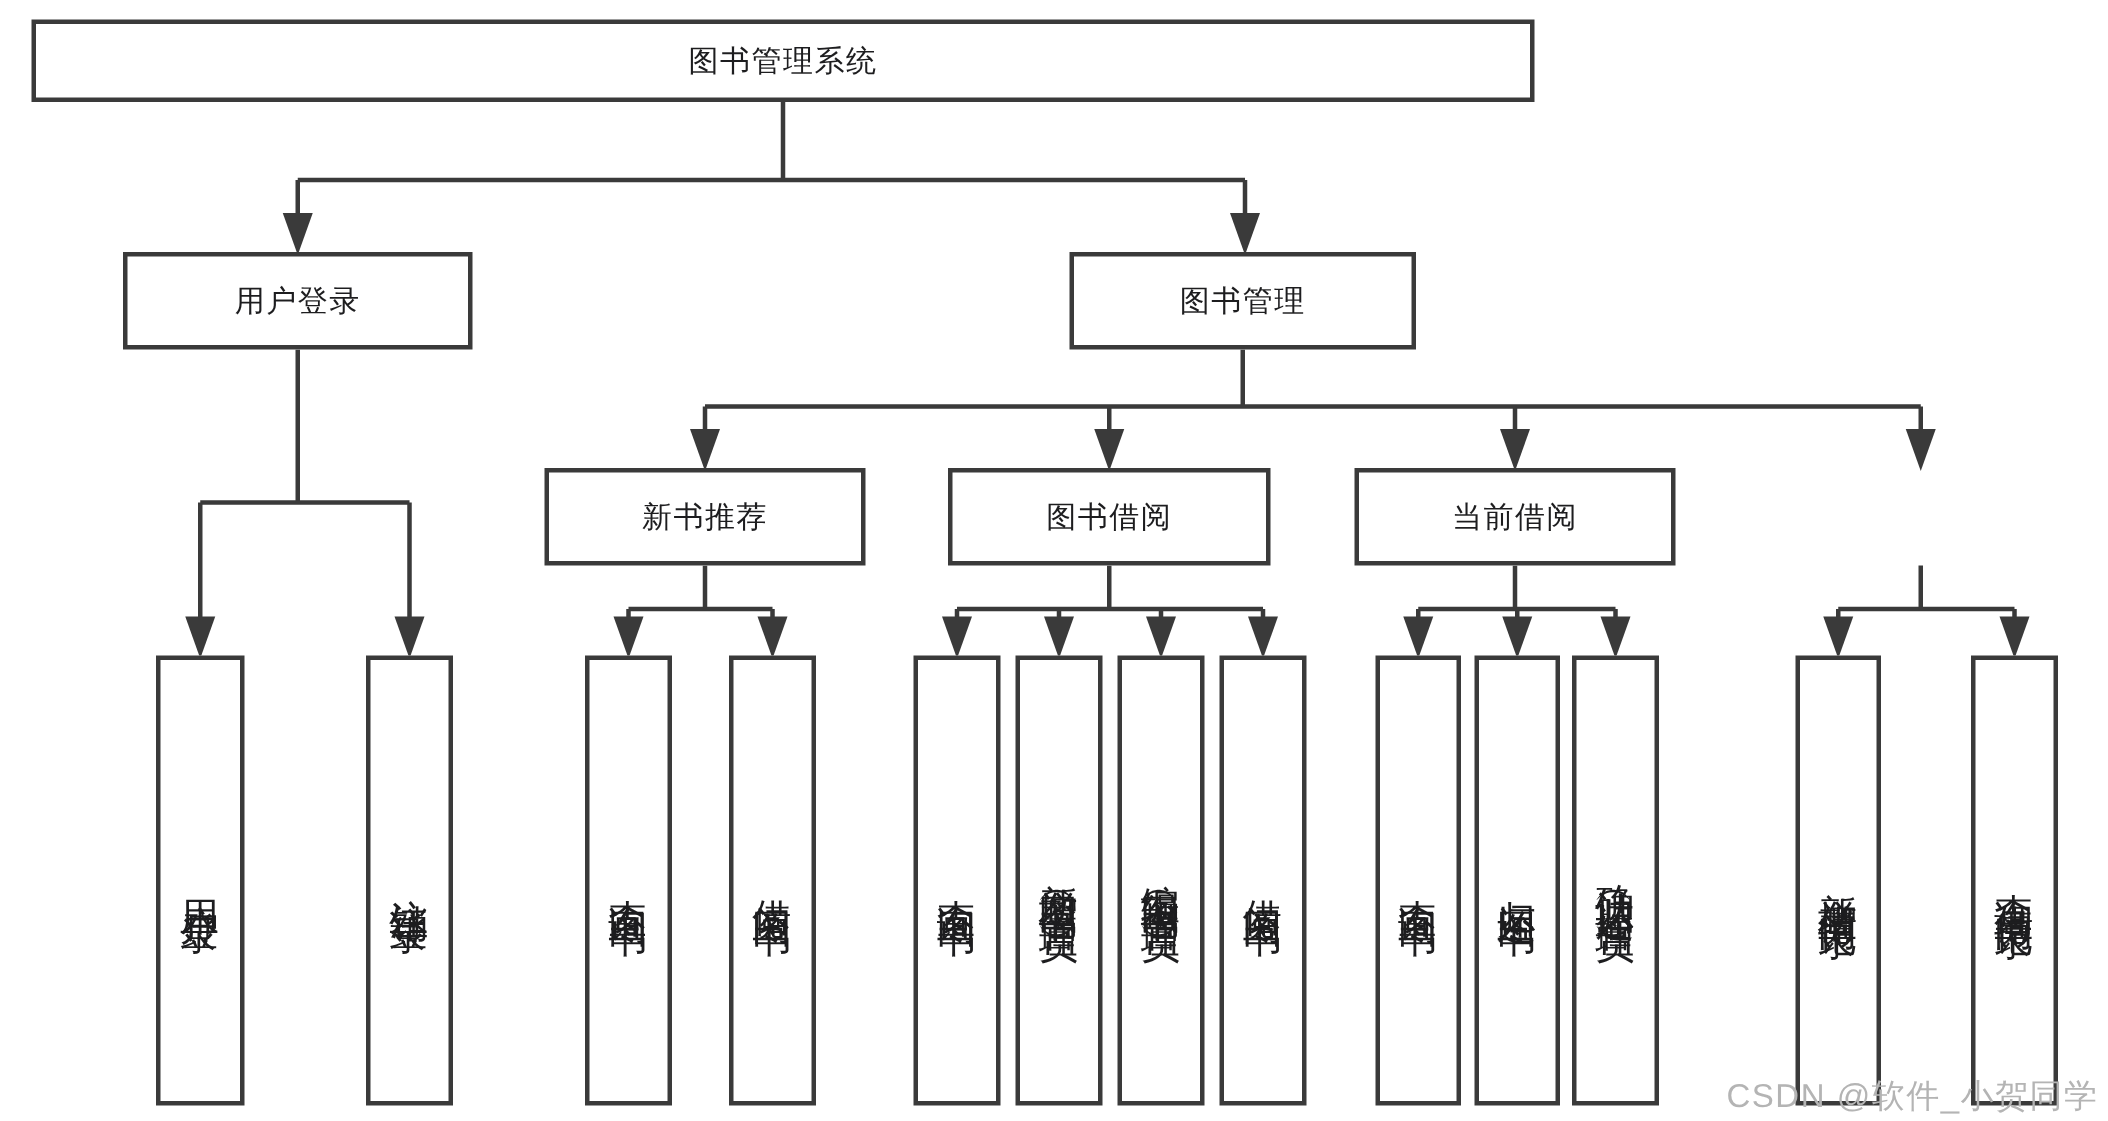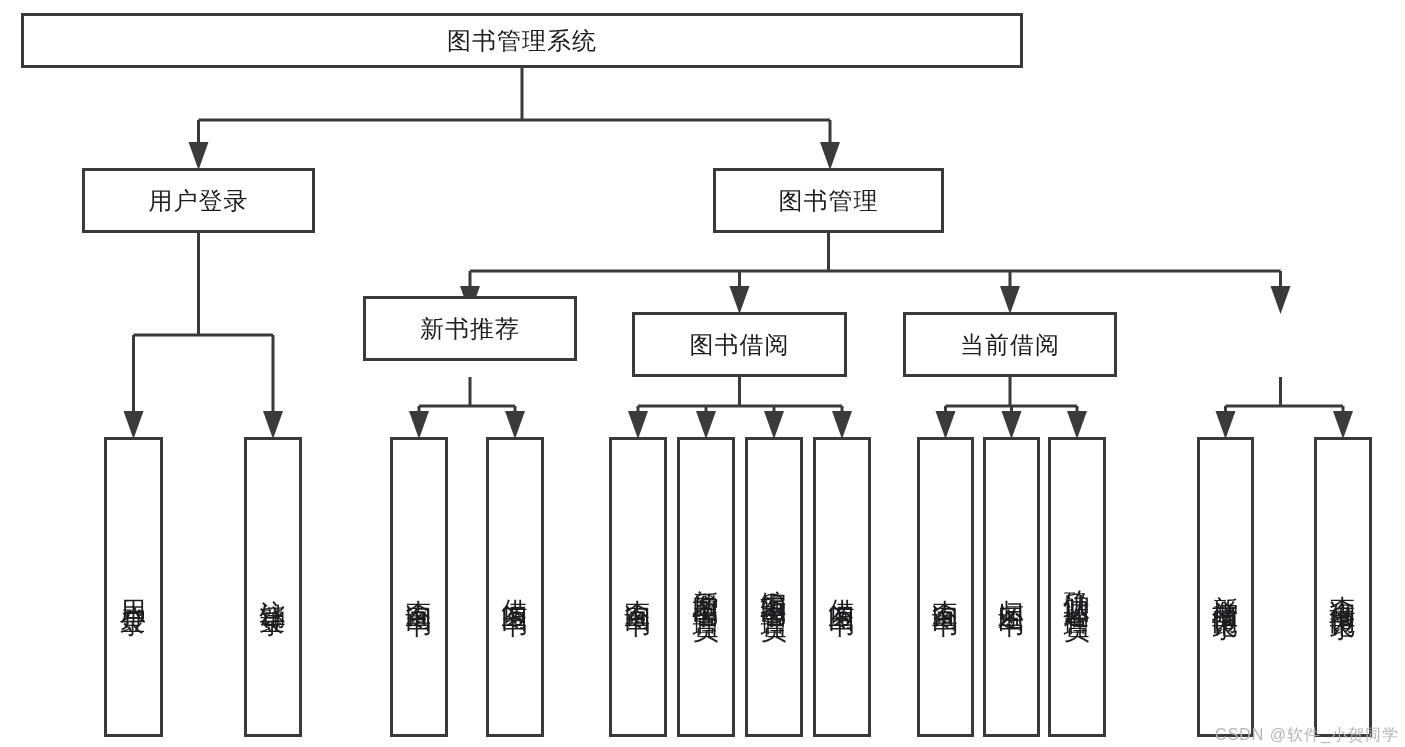--- a/index.html
+++ b/index.html
@@ -14,29 +14,29 @@
   }
   #stage{position:relative;width:1405px;height:747px;background:var(--background);}
   #wires{position:absolute;left:0;top:0;width:1405px;height:747px;}
   #wires .wire{stroke:var(--line);stroke-width:3;fill:none;}
   #wires .head{fill:var(--line);stroke:none;}
   .node{
     position:absolute;box-sizing:border-box;background:#fff;
     border:3px solid var(--box-border);
     display:flex;align-items:center;justify-content:center;
   }
-  .hbox{font-size:24px;letter-spacing:1px;white-space:nowrap;}
+  .hbox{font-size:20px;letter-spacing:1px;white-space:nowrap;}
   .vbox{font-size:26px;}
   .vbox .vtext{
     writing-mode:vertical-rl;text-orientation:mixed;
     letter-spacing:4px;line-height:1;white-space:nowrap;
   }
   #watermark{
     position:absolute;right:6px;bottom:1px;
-    font-size:16px;color:var(--watermark);letter-spacing:1px;white-space:nowrap;
+    font-size:22px;color:var(--watermark);letter-spacing:1px;white-space:nowrap;
   }
 </style>
 </head>
 <body>
 
 <div id="stage">
 
   <svg id="wires" viewBox="0 0 1405 747" xmlns="http://www.w3.org/2000/svg">
 
     <path class="wire" d="M522 68 V120 M198.5 120 H830 M198.5 120 V146 M830 120 V146"></path>
@@ -77,21 +77,21 @@
     <span>图书管理系统</span>
   </div>
 
   <div class="node hbox" style="left:82px;top:168px;width:233px;height:65px;">
     <span>用户登录</span>
   </div>
   <div class="node hbox" style="left:713px;top:168px;width:231px;height:65px;text-align:right;">
     <span>图书管理</span>
   </div>
 
-  <div class="node hbox" style="left:363px;top:296px;width:214px;height:65px;">
+  <div class="node hbox" style="left:363px;top:312px;width:214px;height:65px;">
     <span>新书推荐</span>
   </div>
   <div class="node hbox" style="left:632px;top:312px;width:215px;height:65px;">
     <span>图书借阅</span>
   </div>
   <div class="node hbox" style="left:903px;top:312px;width:214px;height:65px;">
     <span>当前借阅</span>
   </div>
 
   <div class="node vbox" style="left:104px;top:437px;width:59px;height:300px;">

